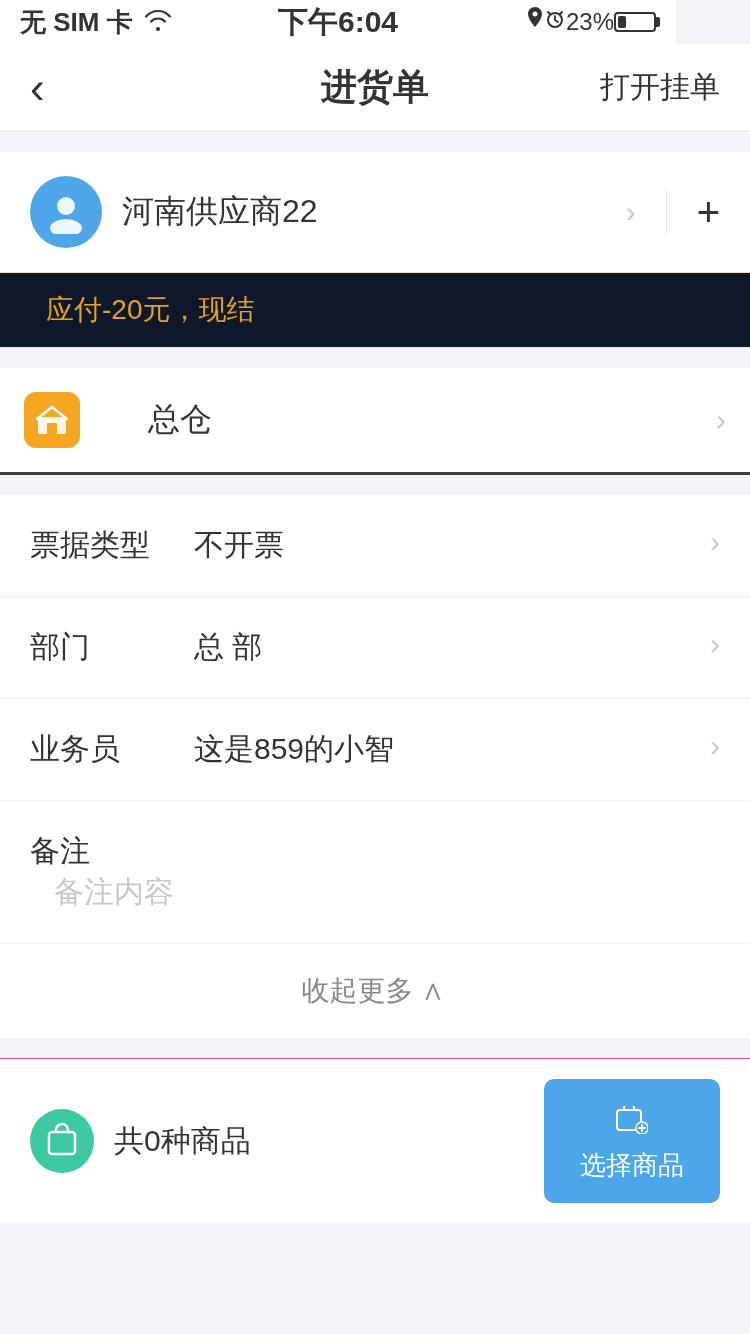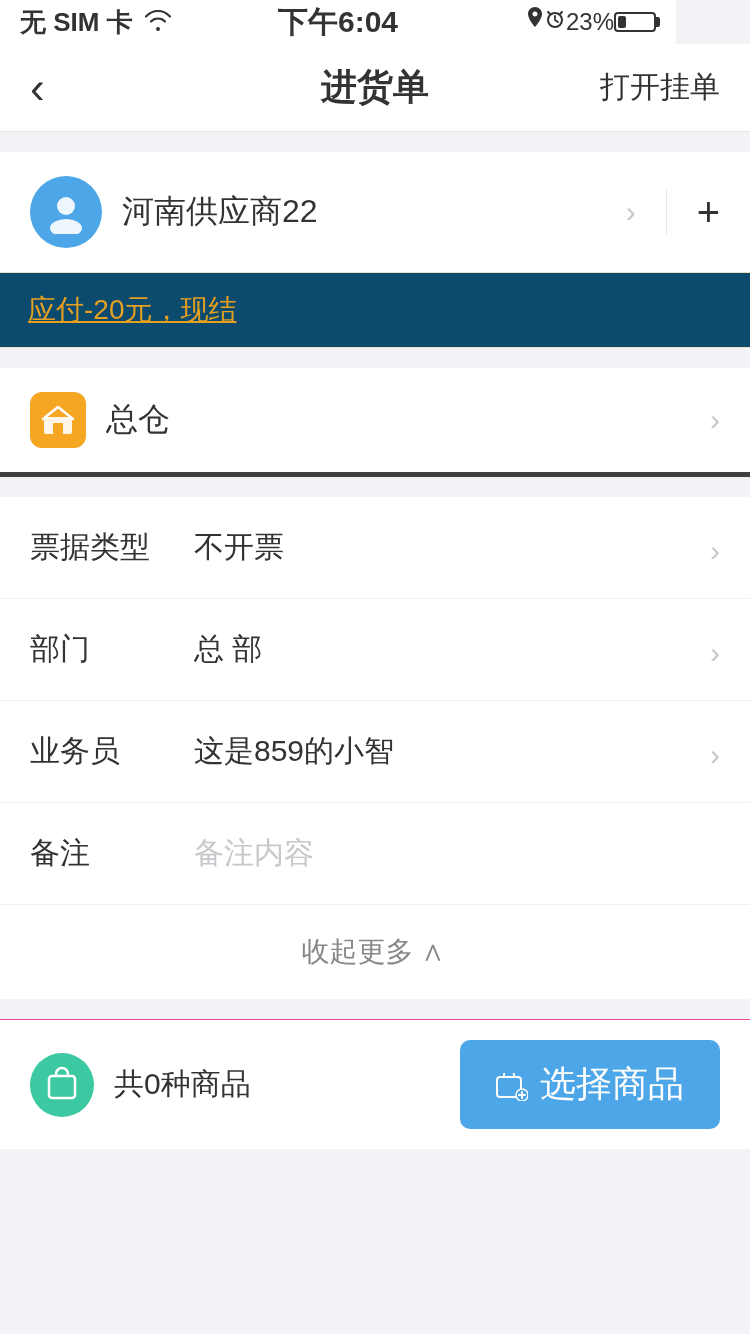--- a/index.html
+++ b/index.html
@@ -158,33 +158,32 @@
       font-weight: 300;
     }
     .vertical-divider {
       width: 1px;
       height: 44px;
       background: #e5e5e5;
     }
 
     
     .notice-bar {
-      background: #0c4a6e;
-      padding: 18px 28px;
+      background: #0f172a;
+      padding: 18px 46px;
       font-size: 28px;
       color: #e6a020;
       border-top: 1px solid #f0e0c0;
       border-bottom: 1px solid #f0e0c0;
-      text-decoration: underline;
     }
 
     
     .form-row {
       display: flex;
-      align-items: flex-end;
+      align-items: flex-start;
       padding: 30px;
       background: #fff;
       border-bottom: 1px solid #f0f0f0;
       cursor: pointer;
     }
     .form-row:last-child {
       border-bottom: none;
     }
     .form-label {
       font-size: 30px;
@@ -197,24 +196,25 @@
       color: #333;
       flex: 1;
       margin-left: 24px;
     }
     .form-value.placeholder {
       color: #c7c7cc;
     }
     .form-icon-row {
       display: flex;
       align-items: center;
-      padding: 24px 30px;
-      background: #fff;
-      border-bottom: 5px solid #404040;
-      cursor: pointer;
+      padding: 24px 24px;
+      background: #fff;
+      border-bottom: 3px solid #404040;
+      cursor: pointer;
+      gap: 48px;
     }
     .warehouse-icon {
       width: 56px;
       height: 56px;
       border-radius: 12px;
       background: #f5a623;
       display: flex;
       align-items: center;
       justify-content: center;
       margin-right: 20px;
@@ -270,25 +270,26 @@
       font-size: 30px;
       color: #333;
       flex: 1;
     }
     .select-btn {
       background: #4da6e8;
       color: #fff;
       border: none;
       border-radius: 10px;
       padding: 20px 36px;
-      font-size: 36px;
+      font-size: 26px;
       display: flex;
       align-items: center;
       gap: 12px;
       cursor: pointer;
+      flex-direction: column;
     }
     .select-btn-icon {
       font-size: 32px;
     }
   </style>
 </head>
 <body>
 
 <div class="status-bar" style="position:relative;">
   <div class="status-left">
@@ -382,21 +383,21 @@
     <span class="form-value">总 部</span>
     <span class="chevron-right">›</span>
   </div>
 
   <div class="form-row">
     <span class="form-label">业务员</span>
     <span class="form-value">这是859的小智</span>
     <span class="chevron-right">›</span>
   </div>
 
-  <div class="form-row" style="border-bottom:none;">
+  <div class="form-row" style="border-bottom:none;flex-direction:column;">
     <span class="form-label">备注</span>
     <span class="form-value placeholder">备注内容</span>
   </div>
 
   <div class="collapse-row">
     <span class="collapse-text">收起更多 ∧</span>
   </div>
 </div>
 
 <div class="divider-block"></div>

